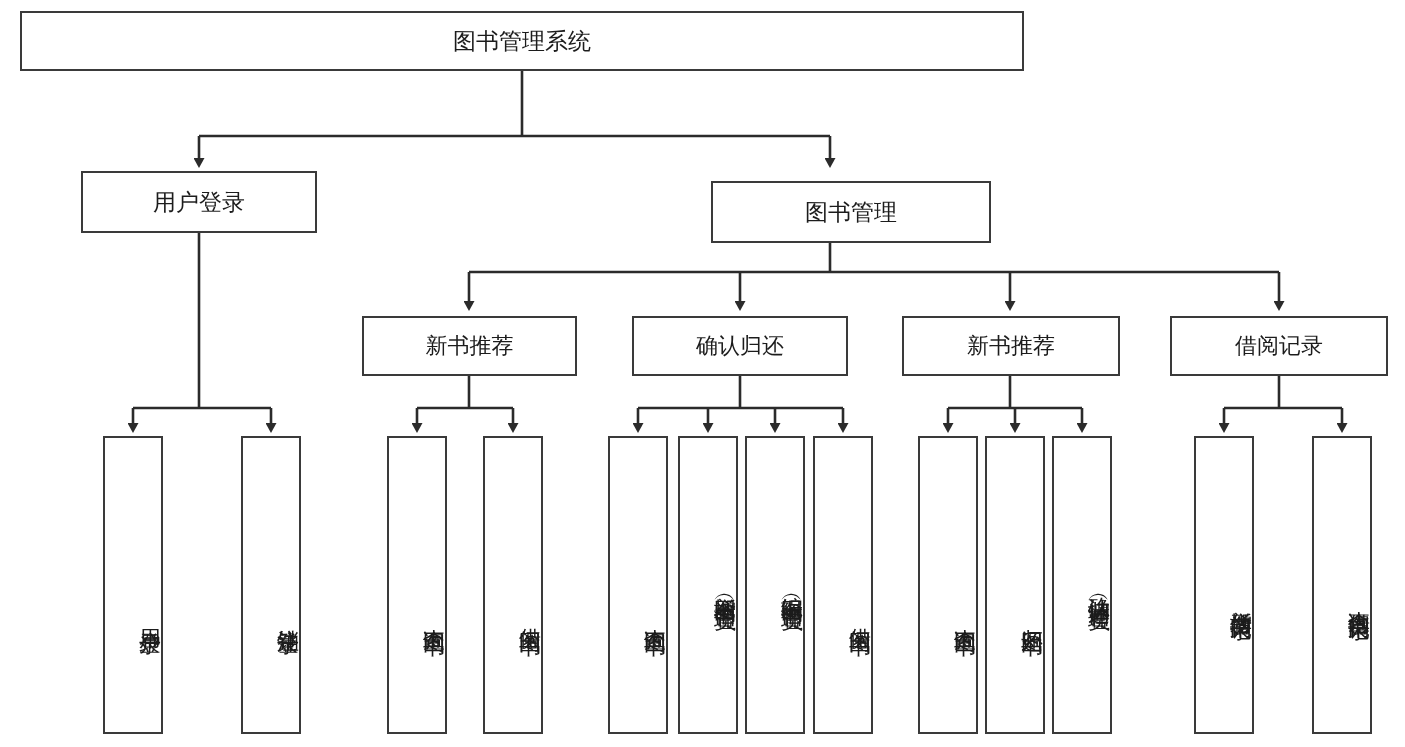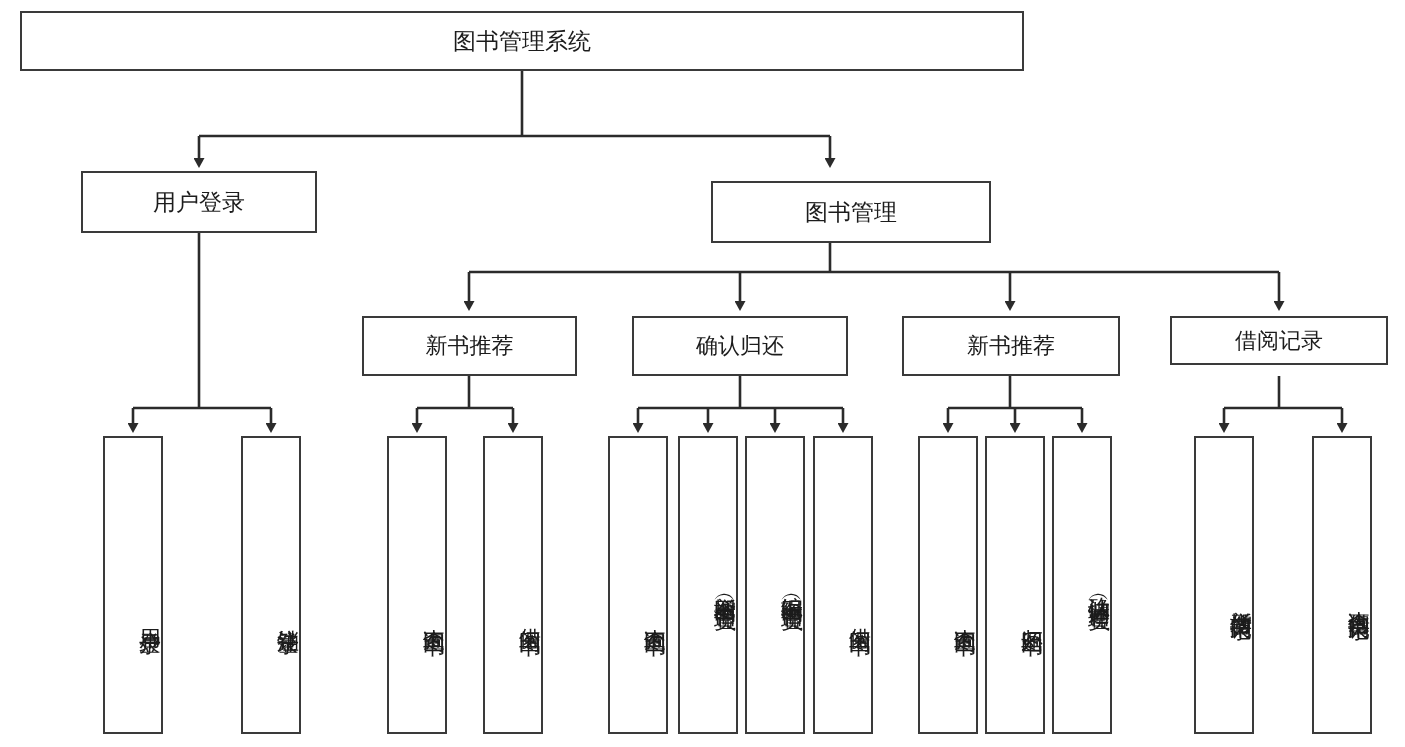--- a/index.html
+++ b/index.html
@@ -137,21 +137,21 @@
 
   <div class="node level3" style="left:362px; top:316px; width:215px; height:60px;">
     <span class="label">新书推荐</span>
   </div>
   <div class="node level3" style="left:632px; top:316px; width:216px; height:60px;">
     <span class="label">确认归还</span>
   </div>
   <div class="node level3" style="left:902px; top:316px; width:218px; height:60px;">
     <span class="label">新书推荐</span>
   </div>
-  <div class="node level3" style="left:1170px; top:316px; width:218px; height:49px;font-family:Liberation Serif, serif;">
+  <div class="node level3" style="left:1170px; top:316px; width:218px; height:60px;font-family:Liberation Serif, serif;">
     <span class="label">借阅记录</span>
   </div>
 
   <div class="node leaf" style="left:103px; top:436px; width:60px; height:298px; padding-top:60px;">
     <span class="label">用户登录</span>
   </div>
   <div class="node leaf" style="left:241px; top:436px; width:60px; height:298px; padding-top:60px;">
     <span class="label">注销登录</span>
   </div>
 

